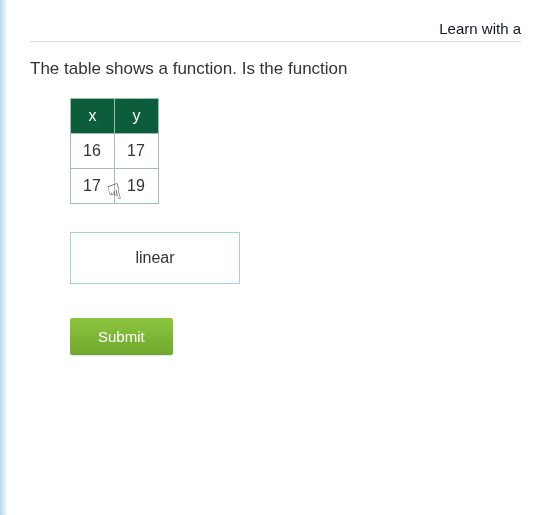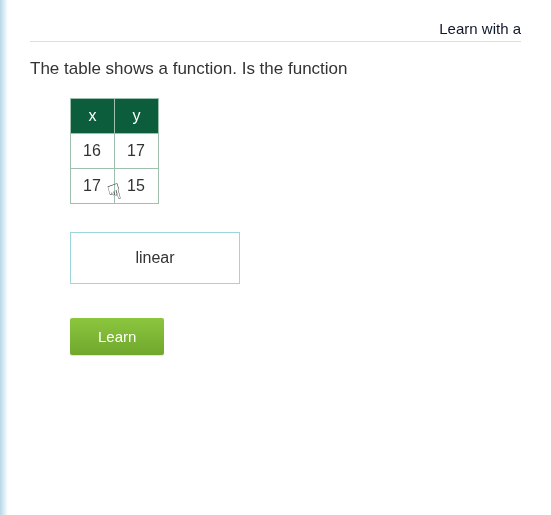--- a/index.html
+++ b/index.html
@@ -122,26 +122,26 @@
         <th>y</th>
       </tr>
     </thead>
     <tbody>
       <tr>
         <td>16</td>
         <td>17</td>
       </tr>
       <tr>
         <td>17</td>
-        <td>15</td>
+        <td>19</td>
       </tr>
     </tbody>
   </table>
 
   <div class="answers">
     <button class="answer-btn">linear</button>
   </div>
 
-  <button class="submit-btn">Learn</button>
+  <button class="submit-btn">Submit</button>
 
 </div>
 
 <div class="cursor">☟</div>
 
 </body></html>

